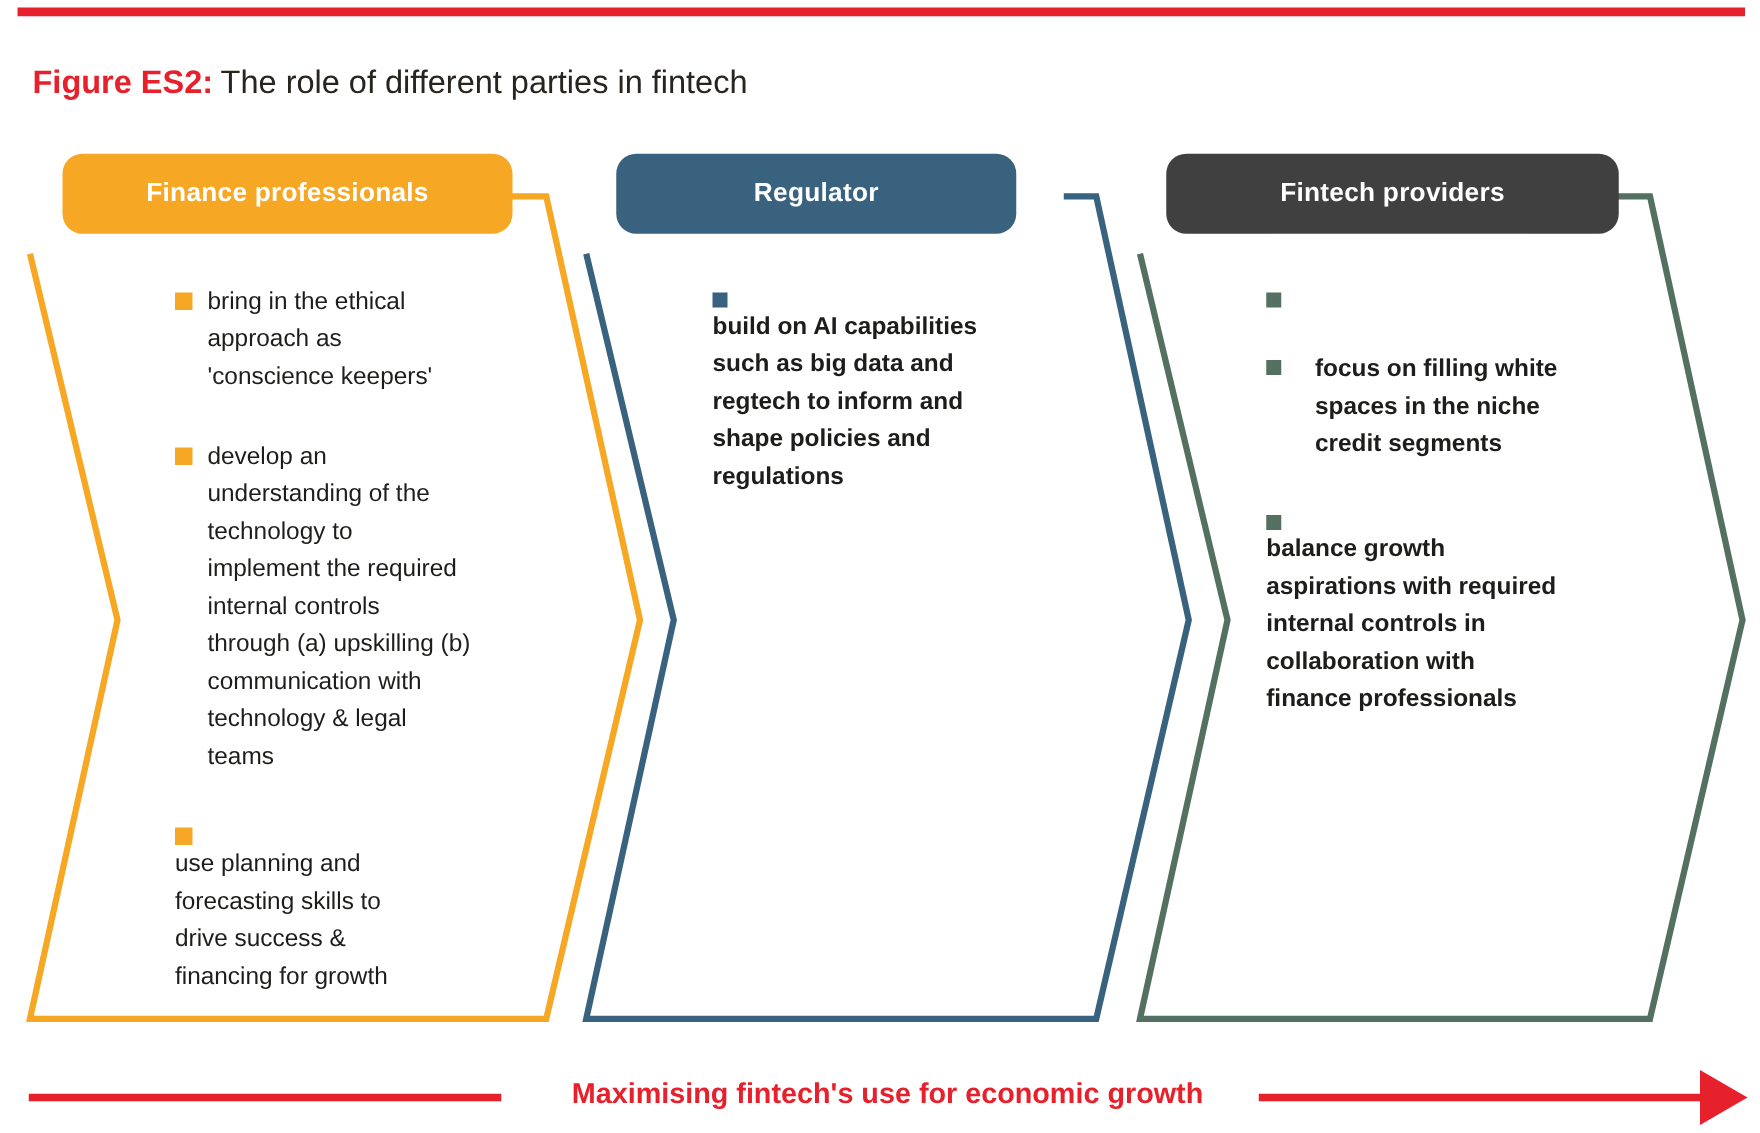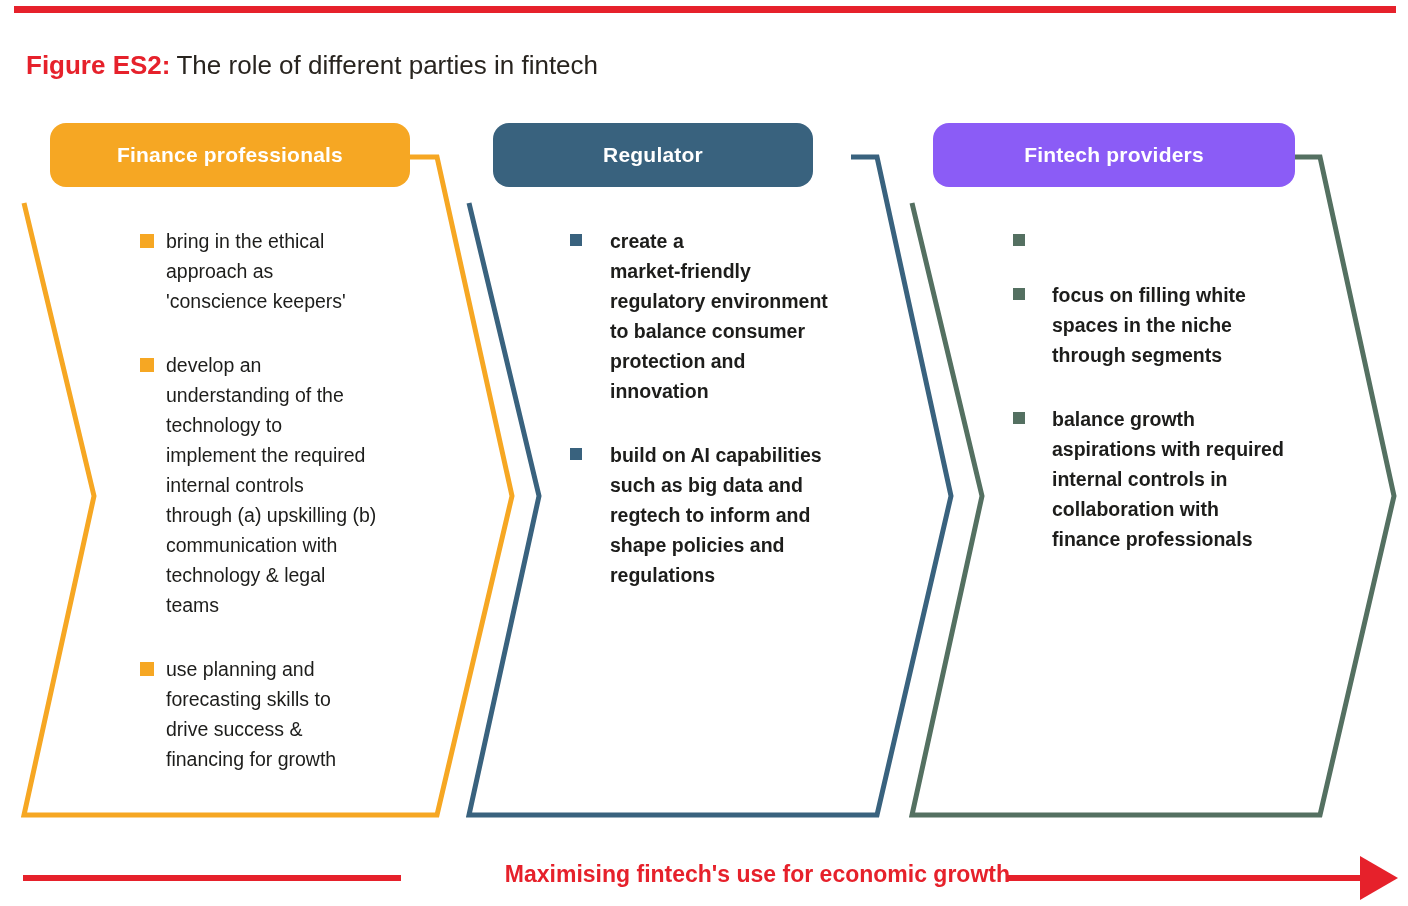--- a/index.html
+++ b/index.html
@@ -20,39 +20,39 @@
   .arrow-line{stroke:#E6212B;stroke-width:6;}
   .arrow-head{fill:#E6212B;}
 
   .panel-header{
     position:absolute;top:123px;height:64px;border-radius:16px;z-index:2;
     display:flex;align-items:center;justify-content:center;
     color:#ffffff;font-weight:700;font-size:21px;letter-spacing:.2px;
   }
   .ph-orange{left:50px;width:360px;background:#F6A723;}
   .ph-blue{left:493px;width:320px;background:#39627E;}
-  .ph-green{left:933px;width:362px;background:#8b5cf6;}
+  .ph-green{left:933px;width:362px;background:#404040;}
 
   .bullet-list{position:absolute;top:226px;z-index:2;}
   .bl-1{left:140px;width:334px;}
   .bl-2{left:570px;width:312px;}
   .bl-3{left:1013px;width:334px;}
   .bullet-item{display:flex;align-items:flex-start;margin-bottom:34px;}
-  .bullet-item:last-child{margin-bottom:0;}
+  .bullet-item:last-child{margin-bottom:0;flex-direction:column;}
   .sq{flex:none;margin-top:8px;display:block;}
   .bl-1 .sq{width:14px;height:14px;background:#F6A723;margin-right:12px;}
   .bl-2 .sq{width:12px;height:12px;background:#39627E;margin-right:28px;}
   .bl-3 .sq{width:12px;height:12px;background:#547061;margin-right:27px;}
   .bullet-text{
     font-size:19.5px;line-height:30px;color:#1D1D1B;white-space:pre-line;
   }
   .bl-2 .bullet-text,.bl-3 .bullet-text{font-weight:700;}
 
   .arrow-label{
-    position:absolute;left:410px;top:861px;width:600px;text-align:right;z-index:2;
+    position:absolute;left:410px;top:861px;width:600px;text-align:center;z-index:2;
     color:#E6212B;font-weight:700;font-size:23px;white-space:nowrap;
   }
 </style>
 </head>
 <body>
 
 <div class="top-rule"></div>
 
 <div class="figure-title">
   <span class="label">Figure ES2:</span><span class="caption">The role of different parties in fintech</span>
@@ -101,46 +101,37 @@
     <span class="bullet-text">use planning and
 forecasting skills to
 drive success &amp;
 financing for growth</span>
   </div>
 </div>
 
 <div class="bullet-list bl-2">
   <div class="bullet-item">
     <span class="sq"></span>
-    <span class="bullet-text">create a
-market-friendly
-regulatory environment
-to balance consumer
-protection and
-innovation</span>
-  </div>
-  <div class="bullet-item">
-    <span class="sq"></span>
     <span class="bullet-text">build on AI capabilities
 such as big data and
 regtech to inform and
 shape policies and
 regulations</span>
   </div>
 </div>
 
 <div class="bullet-list bl-3">
   <div class="bullet-item">
     <span class="sq"></span>
   </div>
   <div class="bullet-item">
     <span class="sq"></span>
     <span class="bullet-text">focus on filling white
 spaces in the niche
-through segments</span>
+credit segments</span>
   </div>
   <div class="bullet-item">
     <span class="sq"></span>
     <span class="bullet-text">balance growth
 aspirations with required
 internal controls in
 collaboration with
 finance professionals</span>
   </div>
 </div>

